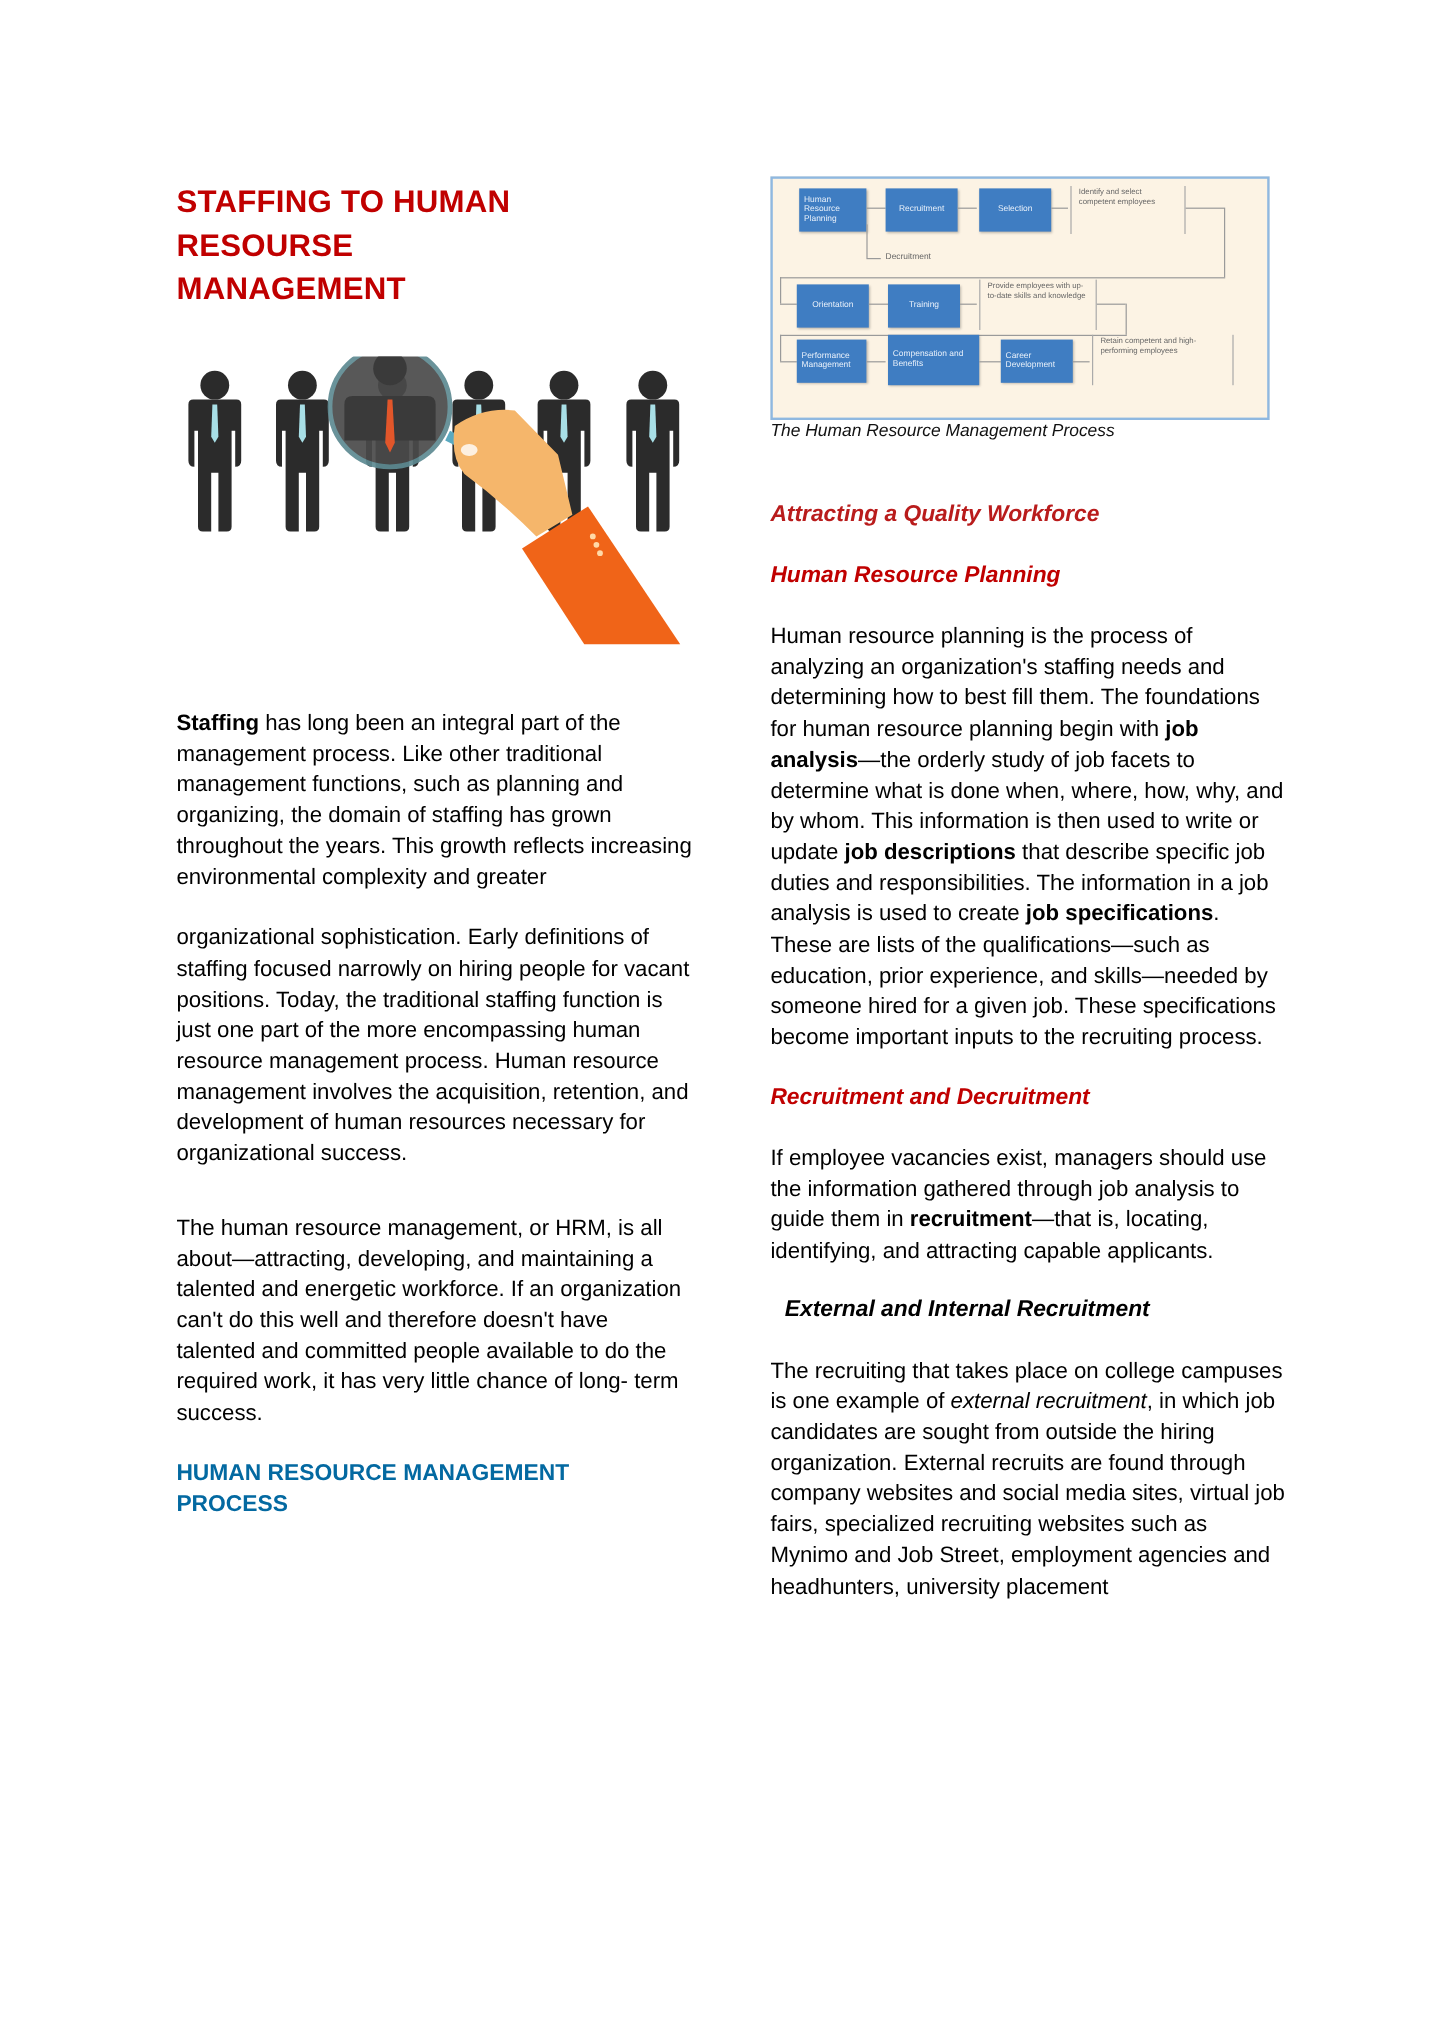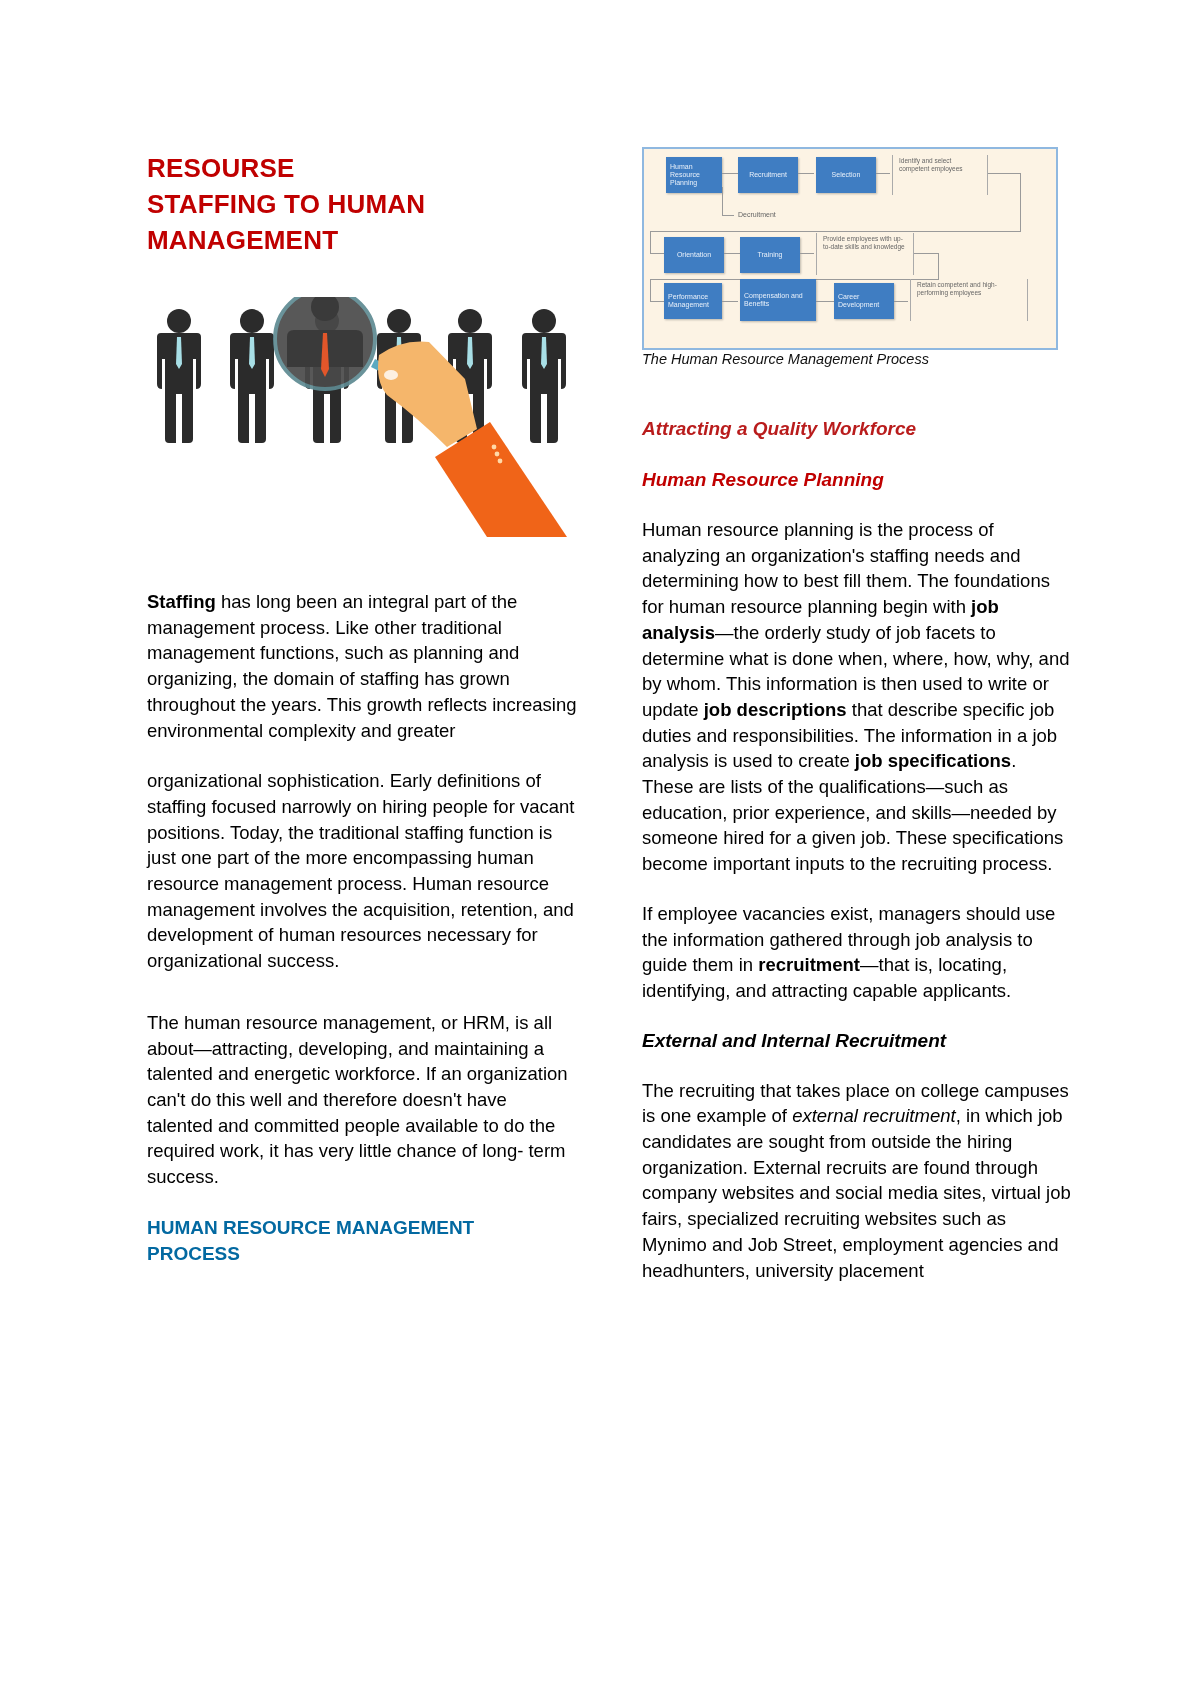--- a/index.html
+++ b/index.html
@@ -7,42 +7,42 @@
   body { position: relative; font-family: "Liberation Sans", sans-serif; color: #000; overflow: hidden; }
   .col-left { position: absolute; left: 147px; top: 150px; width: 430px; }
   .col-right { position: absolute; left: 642px; top: 147px; width: 430px; }
 
   .title { color: #c00000; font-weight: bold; font-size: 26px; line-height: 36px; letter-spacing: 0.2px; }
   .section-title { color: #0369a1; font-weight: bold; font-size: 19px; line-height: 26px; }
   .para { font-size: 18.5px; line-height: 25.7px; margin-top: 36px; }
   .para b { font-weight: bold; }
   .h-red-bi { color: #b91c1c; font-weight: bold; font-style: italic; font-size: 19px; line-height: 26px; }
   .h-red-i { color: #c00000; font-style: italic; font-size: 19px; line-height: 26px; }
-  .h-black-i { color: #000; font-style: italic; font-size: 19px; line-height: 26px; }
+  .h-black-i { color: #000; font-style: italic; font-size: 19px; line-height: 26px; margin-left: 12px; }
   .caption { font-style: italic; font-size: 14.5px; line-height: 18px; color: #111; }
 
   .illustration { position: absolute; left: 147px; top: 297px; width: 420px; height: 240px; }
 
   .diagram { position: absolute; left: 642px; top: 147px; width: 416px; height: 203px;
              background: #fcf3e4; border: 2px solid #8fb8e0; }
   .dbox { position: absolute; background: #3f7dc2; color: #e8f0fa; font-size: 7px; line-height: 8px;
           padding: 3px 4px; display: flex; align-items: center; box-shadow: 1px 1px 2px rgba(0,0,0,0.25); }
   .dbox.center { justify-content: center; text-align: center; }
   .dnote { position: absolute; font-size: 6.5px; line-height: 8px; color: #666; padding: 2px 6px;
            border-left: 1px solid #aaa; border-right: 1px solid #aaa; }
   .dline { position: absolute; background: #9a9a9a; }
   .dlabel { position: absolute; font-size: 7px; color: #666; }
 </style>
 </head>
 <body>
 
 <div class="col-left">
   <h1 class="title">
+    <div>STAFFING TO HUMAN</div>
     <div>RESOURSE</div>
-    <div>STAFFING TO HUMAN</div>
     <div>MANAGEMENT</div>
   </h1>
 </div>
 
 <div class="illustration">
   <svg width="420" height="240" viewBox="0 0 420 240">
     <defs>
       <g id="person">
         <circle cx="0" cy="12" r="12" fill="#2b2b2b"></circle>
         <path d="M-22,28 Q-22,24 -18,24 L18,24 Q22,24 22,28 L22,75 Q22,80 17,80 L17,50 L14,50 L14,130 Q14,134 10,134 L3,134 L3,85 L-3,85 L-3,134 L-10,134 Q-14,134 -14,130 L-14,50 L-17,50 L-17,80 Q-22,80 -22,75 Z" fill="#2b2b2b"></path>
@@ -117,16 +117,17 @@
   <div class="dbox" style="left:190px; top:134px; width:60px; height:36px;">Career Development</div>
   <div class="dline" style="left:250px; top:152px; width:14px; height:1px;"></div>
   <div class="dnote" style="left:266px; top:130px; width:118px; height:42px;">Retain competent and high-performing employees</div>
 </div>
 
 <div class="col-right" style="top:350px;">
   <p class="caption">The Human Resource Management Process</p>
   <h2 class="h-red-bi" style="margin-top:48px;">Attracting a Quality Workforce</h2>
   <h3 class="h-red-i" style="margin-top:25px;">Human Resource Planning</h3>
   <p class="para" style="margin-top:24px;"><span>Human resource planning is the process of analyzing an organization's staffing needs and determining how to best fill them. The foundations for human resource planning begin with </span><b>job analysis</b><span>—the orderly study of job facets to determine what is done when, where, how, why, and by whom. This information is then used to write or update </span><b>job descriptions</b><span> that describe specific job duties and responsibilities. The information in a job analysis is used to create </span><b>job specifications</b><span>. These are lists of the qualifications—such as education, prior experience, and skills—needed by someone hired for a given job. These specifications become important inputs to the recruiting process.</span></p>
+  <h3 class="h-red-i" style="margin-top:25px;">Recruitment and Decruitment</h3>
   <p class="para" style="margin-top:24px;"><span>If employee vacancies exist, managers should use the information gathered through job analysis to guide them in </span><b>recruitment</b><span>—that is, locating, identifying, and attracting capable applicants.</span></p>
   <h3 class="h-black-i" style="margin-top:24px;">External and Internal Recruitment</h3>
   <p class="para" style="margin-top:24px;"><span>The recruiting that takes place on college campuses is one example of </span><i>external recruitment</i><span>, in which job candidates are sought from outside the hiring organization. External recruits are found through company websites and social media sites, virtual job fairs, specialized recruiting websites such as Mynimo and Job Street, employment agencies and headhunters, university placement</span></p>
 </div>
 
 </body></html>

